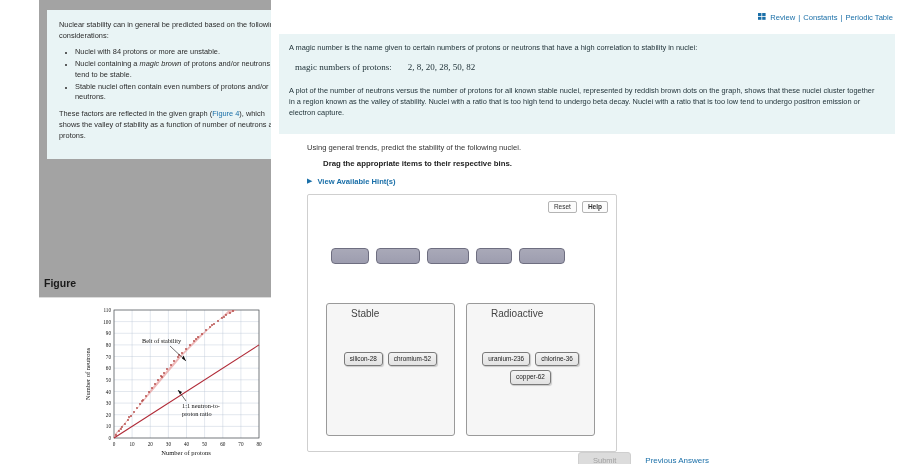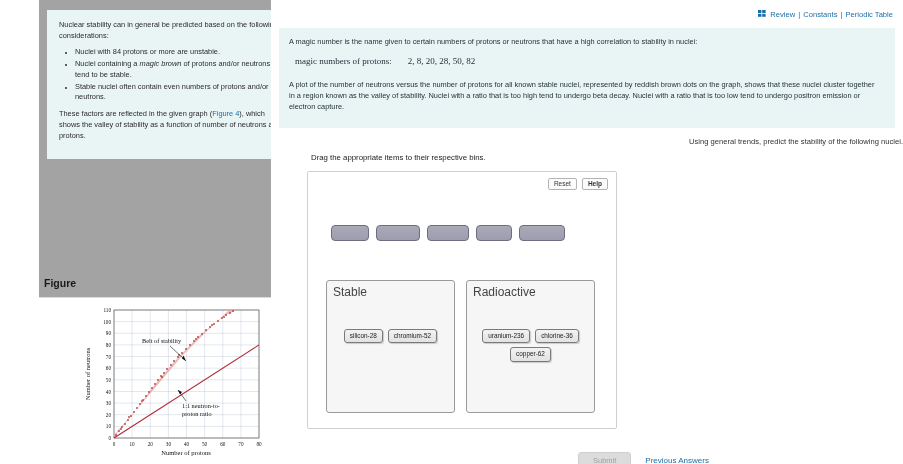--- a/index.html
+++ b/index.html
@@ -64,21 +64,21 @@
     background: #fff;
   }
   .chart-svg { display: block; margin: 0 auto; }
 
   
   .right-col {
     position: absolute; left: 271px; top: 0;
     width: 632px; height: 464px; background: #fff;
   }
   .topbar {
-    height: 28px; display: flex; justify-content: flex-end;
+    height: 34px; display: flex; justify-content: flex-end;
     align-items: center; padding-right: 10px;
     font-size: 7.6px; color: #1a6fa8;
   }
   .grid-icon { display: inline-block; margin-right: 4px; }
   .topbar a { color: #1a6fa8; text-decoration: none; }
   .sep { color: #1a6fa8; margin: 0 3px; }
 
   .info-box {
     margin: 0 8px 0 8px;
     background: #e9f4f5;
@@ -100,22 +100,22 @@
     display: flex; align-items: center;
     padding: 0 10px 0 14px;
   }
   .caret {
     color: #555; font-size: 7px; margin-right: 10px; user-select: none;
   }
   .part-title { font-size: 9px; font-weight: bold; color: #222; flex: 1; }
   .check { color: #1c8a8f; font-size: 12px; font-weight: bold; }
 
   .part-body { padding: 9px 0 0 36px; }
-  .q-text { font-size: 7.6px; color: #333; margin: 0 0 7px 0; text-align: right; }
-  .q-bold { font-size: 7.8px; font-weight: normal; color: #222; margin: 0 0 9px 4px; }
+  .q-text { font-size: 7.6px; color: #333; margin: 0 0 7px 0; }
+  .q-bold { font-size: 7.8px; font-weight: bold; color: #222; margin: 0 0 9px 16px; }
   .hint-row { display: flex; align-items: center; gap: 5px; margin-bottom: 8px; }
   .hint-caret { color: #1a6fa8; font-size: 7px; }
   .hint-link { font-size: 7.6px; font-weight: bold; color: #1a6fa8; }
 
   
   .dnd {
     width: 310px; height: 258px;
     border: 1px solid #cfcfcf;
     border-radius: 2px;
     background: #fff;
@@ -147,22 +147,22 @@
 
   .bins { position: absolute; left: 18px; top: 108px; display: flex; gap: 11px; }
   .bin {
     width: 129px; height: 133px;
     border: 1px solid #9a9a9a;
     border-radius: 3px;
     background: #f6f6f6;
     position: relative;
   }
   .bin-label {
-    position: absolute; left: 6px; top: 4px;
-    font-size: 12px; color: #444;
+    position: absolute; left: 24px; top: 4px;
+    font-size: 10px; color: #444;
   }
   .bin-items {
     position: absolute; left: 0; right: 0; top: 48px;
     display: flex; flex-wrap: wrap; justify-content: center;
     gap: 4px 5px; padding: 0 5px;
   }
   .tile {
     border: 1px solid #7a7a7a; border-radius: 3px;
     background: linear-gradient(#f3f3f3, #e2e2e2);
     font-size: 6.4px; color: #222;
@@ -354,20 +354,24 @@
         </tr>
       </tbody>
         </table>
       <p>A plot of the number of neutrons versus the number of protons for all known stable nuclei, represented by reddish brown dots on the graph, shows that these nuclei cluster together in a region known as the valley of stability. Nuclei with a ratio that is too high tend to undergo beta decay. Nuclei with a ratio that is too low tend to undergo positron emission or electron capture.</p>
     </div>
 
 
     <div class="part-body">
       <p class="q-text">Using general trends, predict the stability of the following nuclei.</p>
       <p class="q-bold">Drag the appropriate items to their respective bins.</p>
+      <div class="hint-row">
+        <span class="hint-caret">▶</span>
+        <span class="hint-link">View Available Hint(s)</span>
+      </div>
 
       <div class="dnd">
         <div class="dnd-tools">
           <button class="tool-btn">Reset</button>
           <button class="tool-btn bold">Help</button>
         </div>
 
         <div class="tray">
           <div class="tile-blank tw1"></div>
           <div class="tile-blank tw2"></div>

